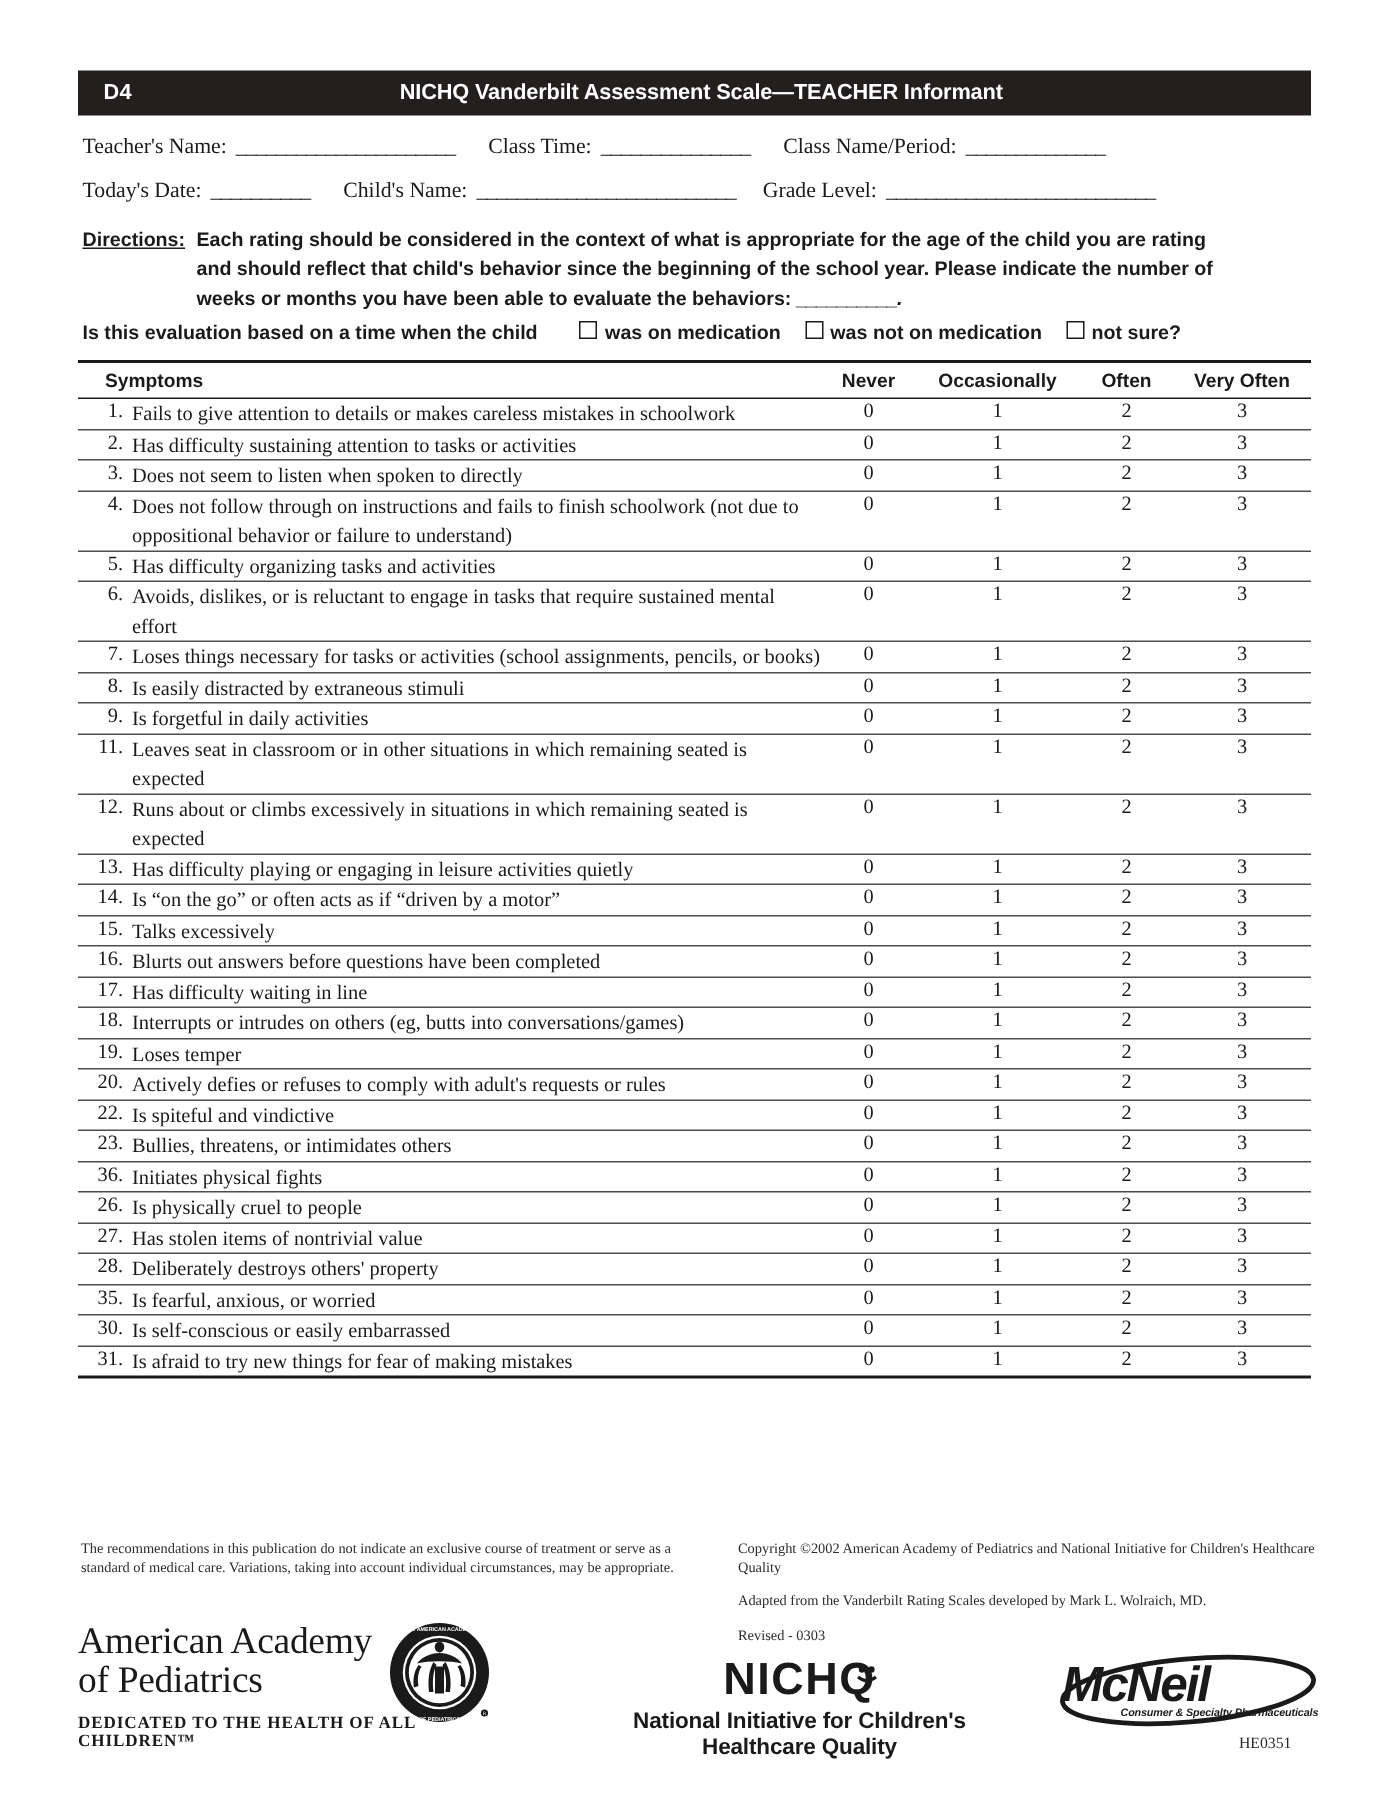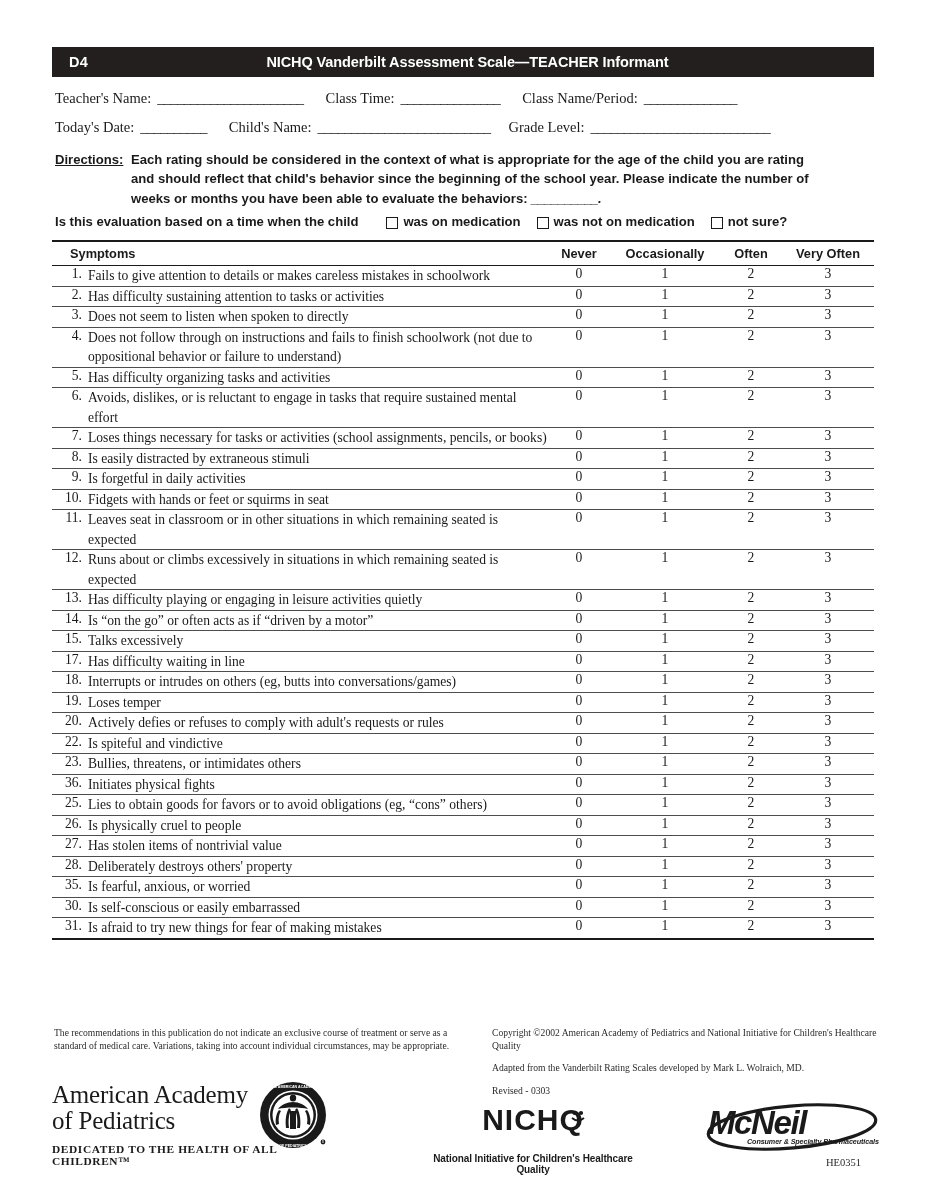--- a/index.html
+++ b/index.html
@@ -87,21 +87,21 @@
     top: 214px;
     width: 822px;
     font-family: "Liberation Sans", sans-serif;
     font-weight: bold;
     font-size: 13.1px;
     display: flex;
     align-items: center;
     white-space: nowrap;
   }
   .medrow .q { margin-right: 28px; }
-  .cbgroup { display: flex; align-items: flex-end; margin-right: 16px; }
+  .cbgroup { display: flex; align-items: flex-start; margin-right: 16px; }
   .cb {
     display: inline-block;
     width: 10px;
     height: 10px;
     border: 1.3px solid #1a1a1a;
     background: #fff;
     margin-right: 5px;
     vertical-align: -1px;
   }
   
@@ -232,22 +232,22 @@
     font-weight: bold;
     font-size: 30px;
     letter-spacing: 1px;
     line-height: 32px;
     position: relative;
     display: inline-block;
   }
   .nichq .sub {
     font-family: "Liberation Sans", sans-serif;
     font-weight: bold;
-    font-size: 10px;
-    margin-top: 17px;
+    font-size: 15px;
+    margin-top: 3px;
     letter-spacing: -0.1px;
   }
   .mcneil {
     position: absolute;
     left: 700px;
     top: 1096px;
     width: 190px;
     height: 62px;
   }
   .mcneil .mword {
@@ -447,32 +447,20 @@
               </div>
             </td>
             <td class="val">0</td>
             <td class="val">1</td>
             <td class="val">2</td>
             <td class="val">3</td>
           </tr>
           <tr>
             <td class="sym">
               <div class="numwrap">
-                <span class="num">10.</span>
-                <span class="txt">Fidgets with hands or feet or squirms in seat</span>
-              </div>
-            </td>
-            <td class="val">0</td>
-            <td class="val">1</td>
-            <td class="val">2</td>
-            <td class="val">3</td>
-          </tr>
-          <tr>
-            <td class="sym">
-              <div class="numwrap">
                 <span class="num">11.</span>
                 <span class="txt">Leaves seat in classroom or in other situations in which remaining seated is expected</span>
               </div>
             </td>
             <td class="val">0</td>
             <td class="val">1</td>
             <td class="val">2</td>
             <td class="val">3</td>
           </tr>
           <tr>
@@ -519,20 +507,32 @@
               </div>
             </td>
             <td class="val">0</td>
             <td class="val">1</td>
             <td class="val">2</td>
             <td class="val">3</td>
           </tr>
           <tr>
             <td class="sym">
               <div class="numwrap">
+                <span class="num">16.</span>
+                <span class="txt">Blurts out answers before questions have been completed</span>
+              </div>
+            </td>
+            <td class="val">0</td>
+            <td class="val">1</td>
+            <td class="val">2</td>
+            <td class="val">3</td>
+          </tr>
+          <tr>
+            <td class="sym">
+              <div class="numwrap">
                 <span class="num">17.</span>
                 <span class="txt">Has difficulty waiting in line</span>
               </div>
             </td>
             <td class="val">0</td>
             <td class="val">1</td>
             <td class="val">2</td>
             <td class="val">3</td>
           </tr>
           <tr>
@@ -593,32 +593,20 @@
             <td class="val">0</td>
             <td class="val">1</td>
             <td class="val">2</td>
             <td class="val">3</td>
           </tr>
           <tr>
             <td class="sym">
               <div class="numwrap">
                 <span class="num">36.</span>
                 <span class="txt">Initiates physical fights</span>
-              </div>
-            </td>
-            <td class="val">0</td>
-            <td class="val">1</td>
-            <td class="val">2</td>
-            <td class="val">3</td>
-          </tr>
-          <tr>
-            <td class="sym">
-              <div class="numwrap">
-                <span class="num">25.</span>
-                <span class="txt">Lies to obtain goods for favors or to avoid obligations (eg, “cons” others)</span>
               </div>
             </td>
             <td class="val">0</td>
             <td class="val">1</td>
             <td class="val">2</td>
             <td class="val">3</td>
           </tr>
           <tr>
             <td class="sym">
               <div class="numwrap">

